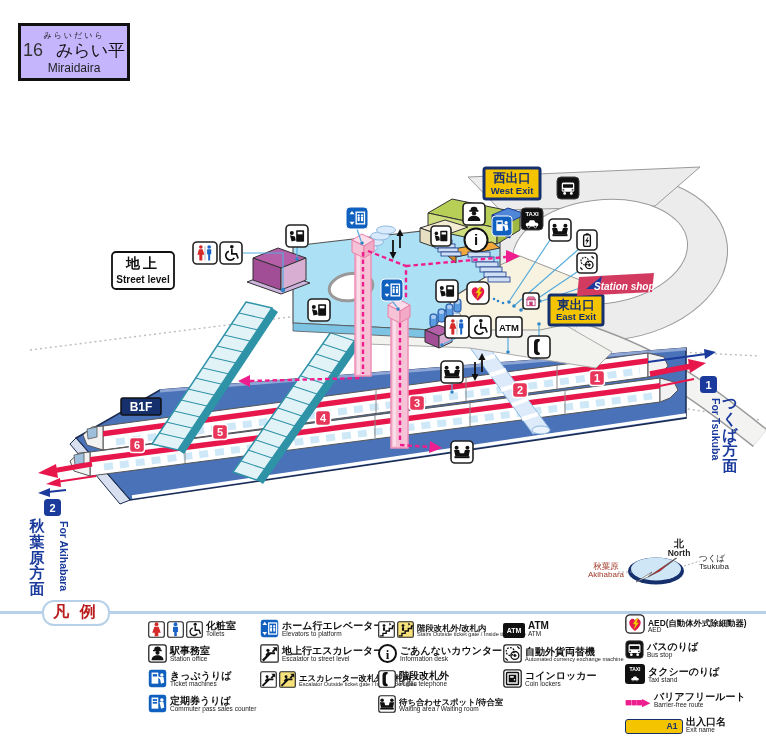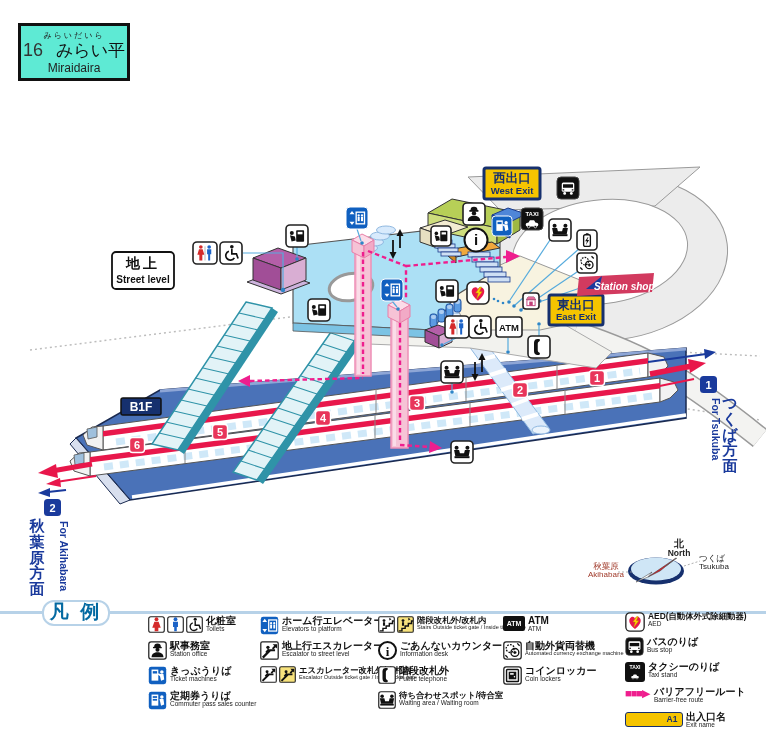--- a/index.html
+++ b/index.html
@@ -1,41 +1,41 @@
 <!DOCTYPE html>
 <html><head>
 <meta charset="utf-8">
 <style>
   html,body{margin:0;padding:0;background:#fff;}
   .page{position:relative;width:766px;height:740px;background:#fff;overflow:hidden;
         font-family:"Liberation Sans","DejaVu Sans",sans-serif;color:#111;}
   
   .stbox{position:absolute;left:18px;top:23px;width:112px;height:58px;border:3px solid #111;
-         background:#5eead4;text-align:center;box-sizing:border-box;}
+         background:#c4b5fd;text-align:center;box-sizing:border-box;}
   .stbox .furi{font-size:8px;letter-spacing:2px;margin-top:4px;color:#222;}
   .stbox .main{font-size:17px;color:#111;line-height:1.1;}
   .stbox .main .num{font-size:18px;color:#333;margin-right:13px;}
   .stbox .romaji{font-size:12px;color:#222;}
   svg.map{position:absolute;left:0;top:0;}
   svg text{font-family:"Liberation Sans","DejaVu Sans",sans-serif;}
   .chip{fill:#fff;stroke:#222;stroke-width:1.6px;}
   .chipd{fill:#101010;stroke:#444;stroke-width:1px;}
   .ldr{stroke:#56abdd;stroke-width:1.2px;fill:none;}
   .dot{fill:#2e86c8;}
   .route{stroke:#ef1e8e;stroke-width:2.4px;fill:none;stroke-dasharray:4.5 3;}
   .rarr{fill:#ef1e8e;}
   .dotted{stroke:#bcbcbc;stroke-width:1.4px;stroke-dasharray:2 3;fill:none;}
   
   .legend{position:absolute;left:0;top:598px;width:766px;height:142px;}
   .lg-line{position:absolute;left:0;top:13px;width:766px;height:3px;background:#b7d2e8;}
   .lg-title{position:absolute;left:42px;top:2px;width:64px;height:22px;background:#fff;
             border:2px solid #b7d2e8;border-radius:12px;text-align:center;line-height:20px;
-            font-size:19px;font-weight:bold;color:#0369a1;letter-spacing:3px;}
+            font-size:16px;font-weight:bold;color:#b91c1c;letter-spacing:3px;}
   .col{position:absolute;top:18px;}
-  .row{display:flex;align-items:flex-start;margin-bottom:3px;min-height:22px;}
+  .row{display:flex;align-items:flex-end;margin-bottom:3px;min-height:22px;}
   .row .txt{margin-left:3px;line-height:1.02;white-space:nowrap;}
   .jp{font-size:10px;font-weight:bold;color:#111;display:block;}
   .jp.sm{font-size:8.4px;}
   .en{font-size:6.5px;color:#222;display:block;}
   .ic{flex:0 0 auto;}
   .atm-ic{display:inline-block;width:22px;height:15px;background:#101010;color:#fff;
           font-size:7px;font-weight:bold;text-align:center;line-height:15px;border-radius:2px;}
   .a1{display:inline-block;width:20px;height:13px;background:#f5c400;color:#16306e;border:1px solid #16306e;
       font-size:8.5px;font-weight:bold;text-align:center;line-height:13px;border-radius:3px;padding-left:36px;}
   .taxi-ic{display:inline-block;width:20px;height:20px;background:#101010;border-radius:3px;

